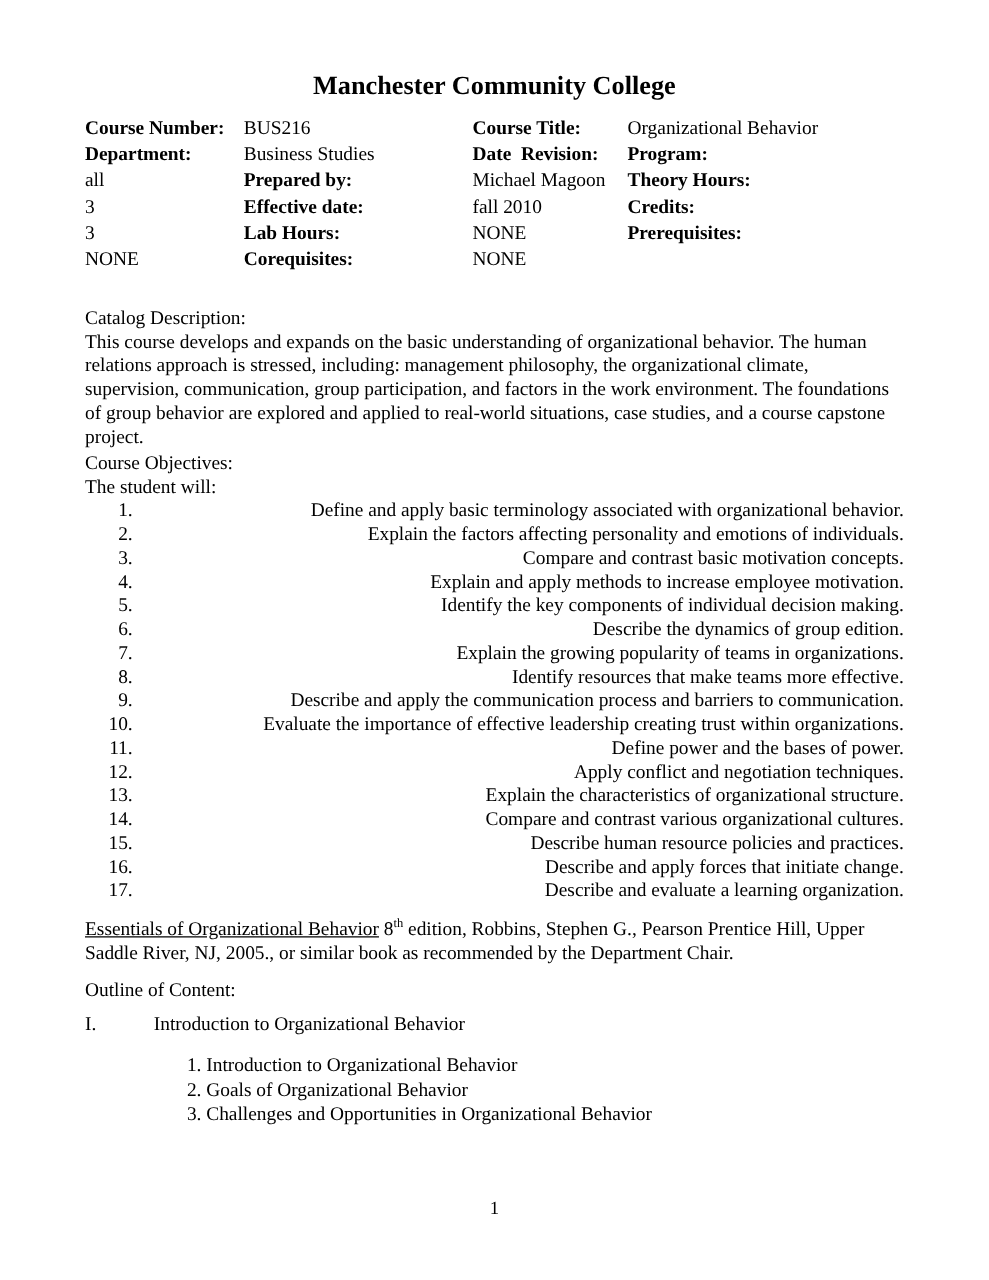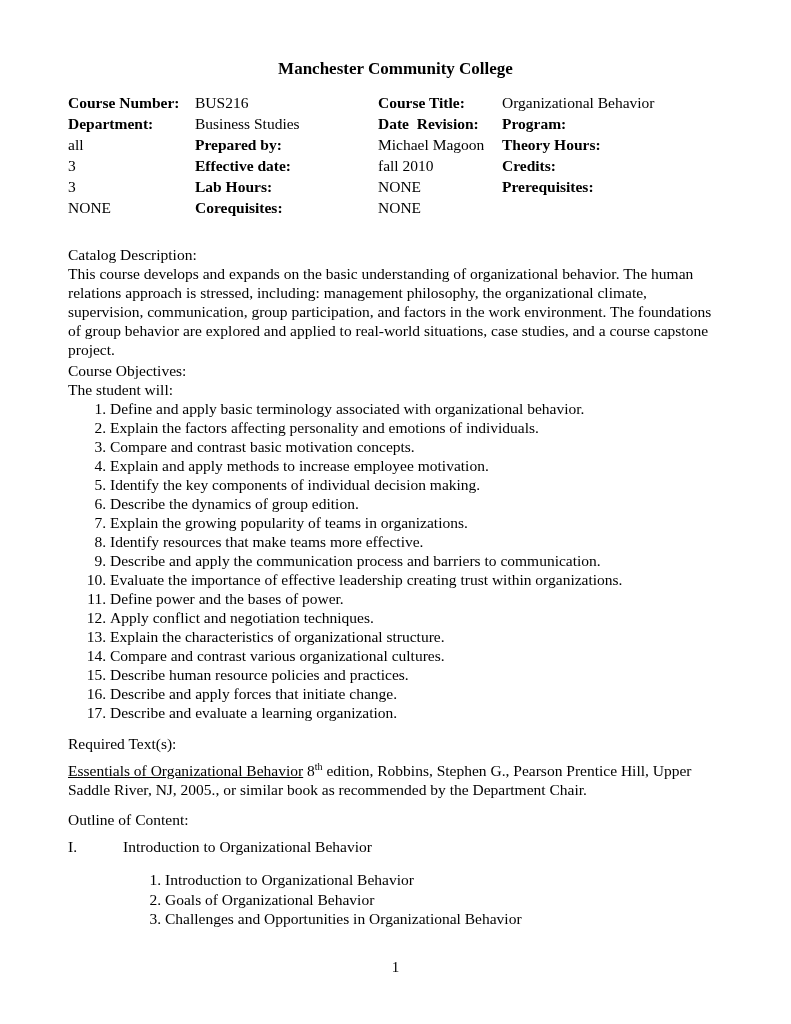--- a/index.html
+++ b/index.html
@@ -11,21 +11,21 @@
   }
   .page {
     position: relative;
     width: 791px; height: 1024px;
     background: #fff;
     padding: 58px 68px 0 68px;
     overflow: hidden;
   }
   .doc-header { text-align: center; }
   .doc-header .title {
-    font-size: 17px; font-weight: bold; line-height: 21px;
+    font-size: 21px; font-weight: bold; line-height: 21px;
   }
   .info-grid {
     margin-top: 16px;
     display: grid;
     grid-template-columns: 127px 183px 124px 1fr;
     row-gap: 5px;
     font-size: 15.5px; line-height: 16px;
   }
   .info-label { font-weight: bold; white-space: pre; }
   .heading {
@@ -33,21 +33,21 @@
   }
   .body-text {
     font-size: 15.5px; line-height: 19px;
   }
   .catalog-section { margin-top: 29px; }
   .objectives-section { margin-top: 2px; }
   ol.objectives {
     list-style: decimal;
     margin: 0 0 0 20px;
     padding-left: 22px;
-    font-size: 15.5px; line-height: 19px;
+    font-size: 15.5px; line-height: 19px; text-align: right;
   }
   .required-section { margin-top: 12px; }
   .required-section .body-text { margin-top: 8px; }
   .underlined { text-decoration: underline; }
   sup { font-size: 10px; vertical-align: super; line-height: 0; }
   .outline-section { margin-top: 11px; }
   .outline-row {
     margin-top: 8px;
     display: flex;
     font-size: 15.5px; line-height: 19px;
@@ -129,21 +129,20 @@
       <li>Apply conflict and negotiation techniques.</li>
       <li>Explain the characteristics of organizational structure.</li>
       <li>Compare and contrast various organizational cultures.</li>
       <li>Describe human resource policies and practices.</li>
       <li>Describe and apply forces that initiate change.</li>
       <li>Describe and evaluate a learning organization.</li>
     </ol>
   </section>
 
   <section class="required-section">
-    <div class="heading">Required Text(s):</div>
     <p class="body-text"><span class="underlined">Essentials of Organizational Behavior</span><span> 8</span><sup>th</sup><span> edition, Robbins, Stephen G., Pearson Prentice Hill, Upper Saddle River, NJ, 2005., or similar book as recommended by the Department Chair.</span></p>
   </section>
 
   <section class="outline-section">
     <div class="heading">Outline of Content:</div>
     <div class="outline-row">
       <span class="outline-numeral">I.</span>
       <span class="outline-title">Introduction to Organizational Behavior</span>
     </div>
     <ol class="outline-sub">

